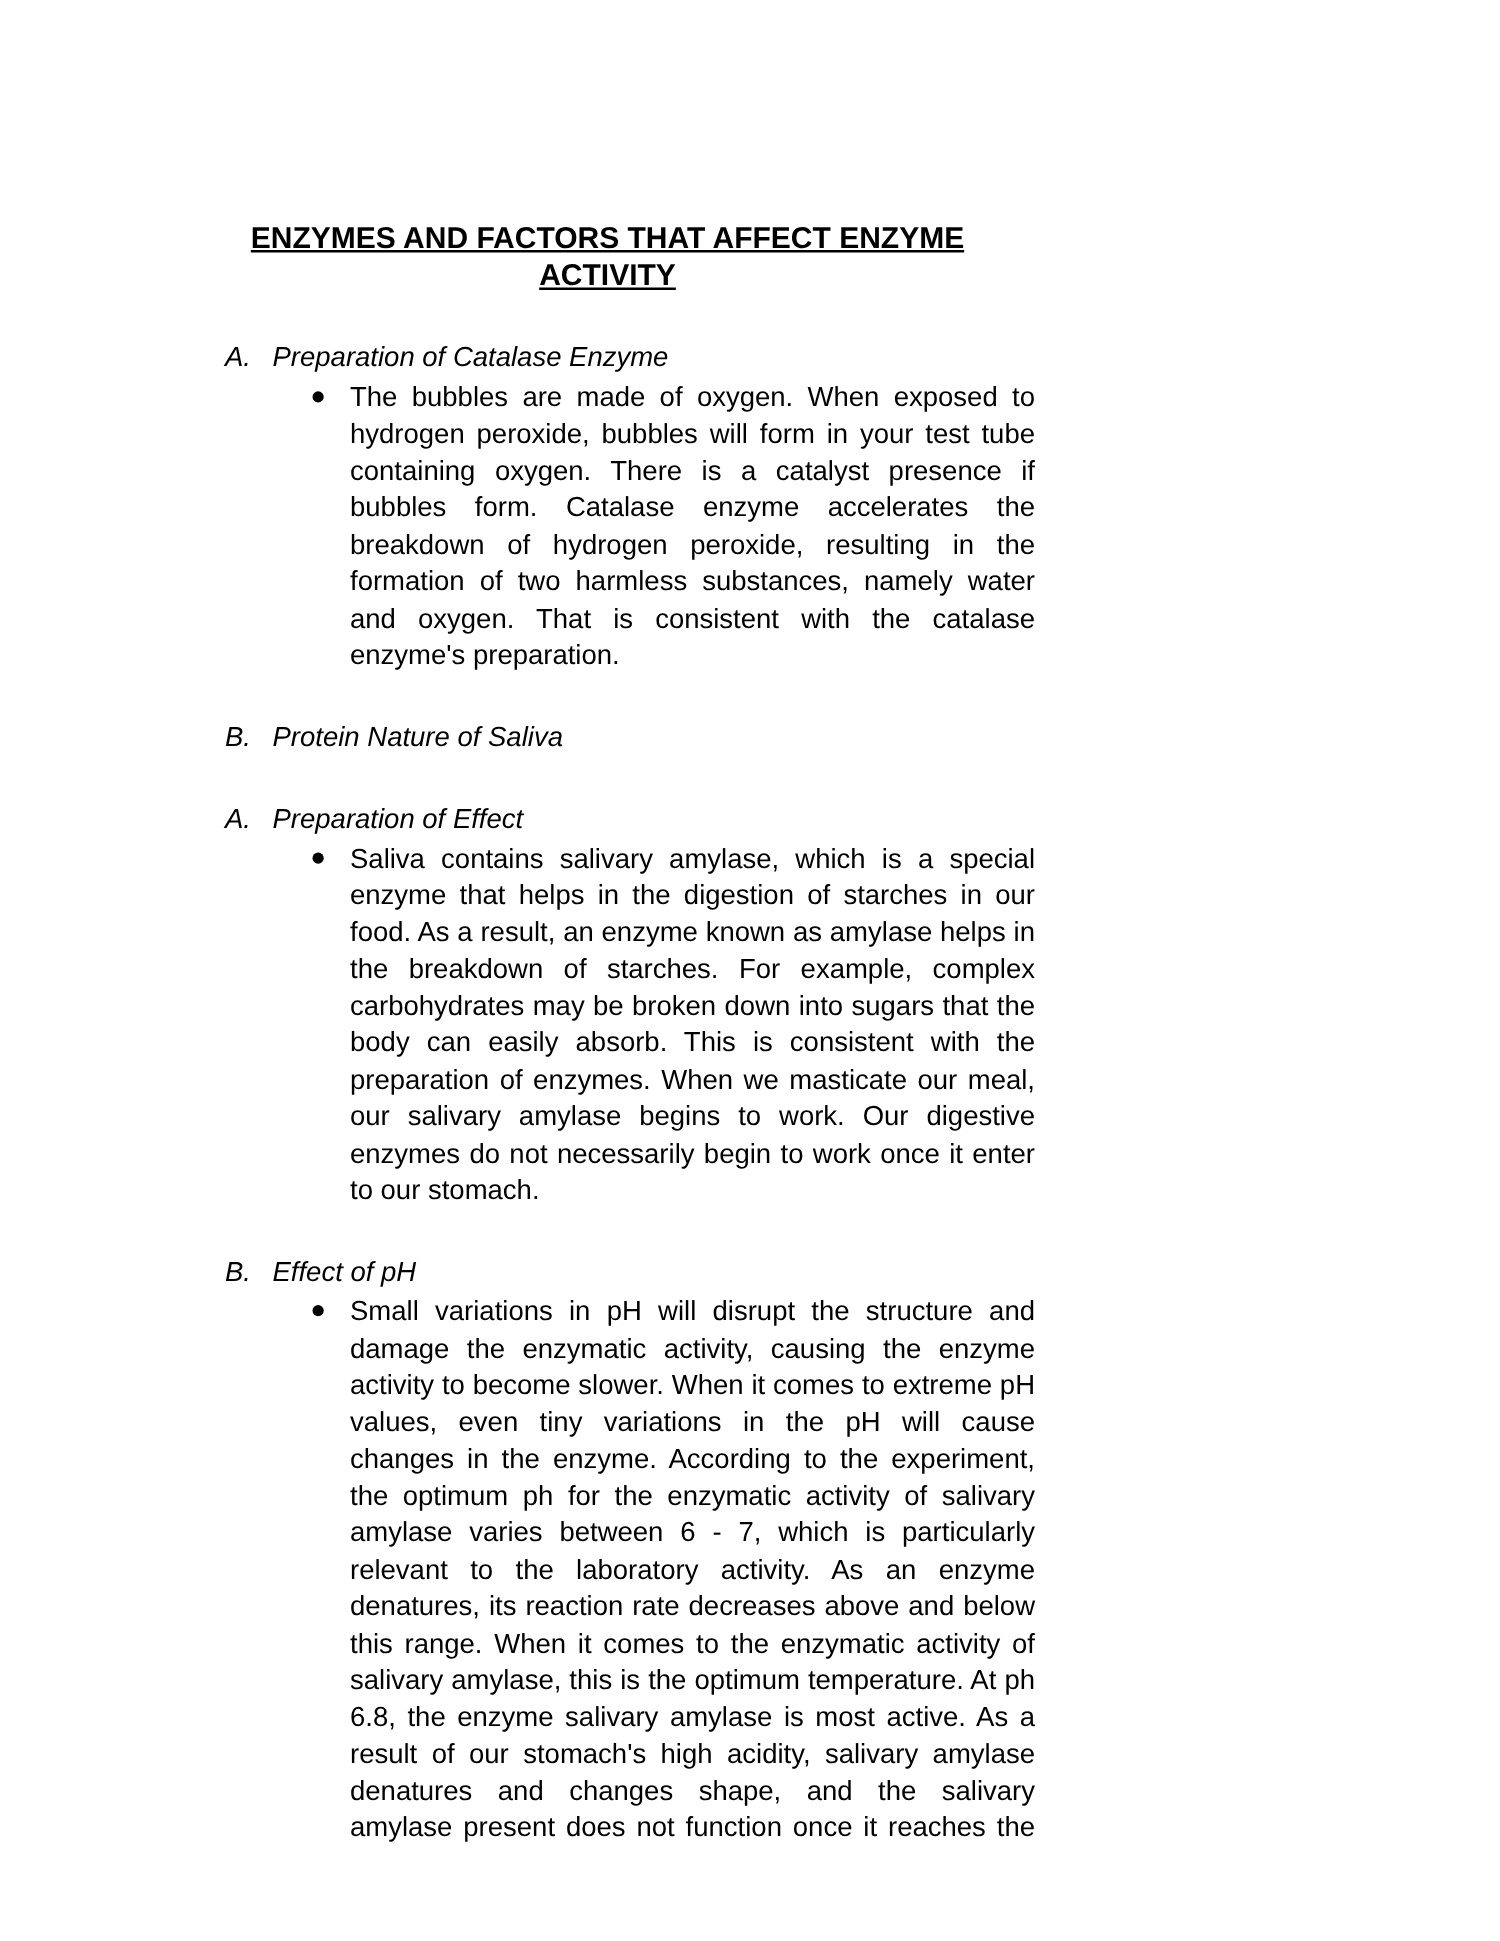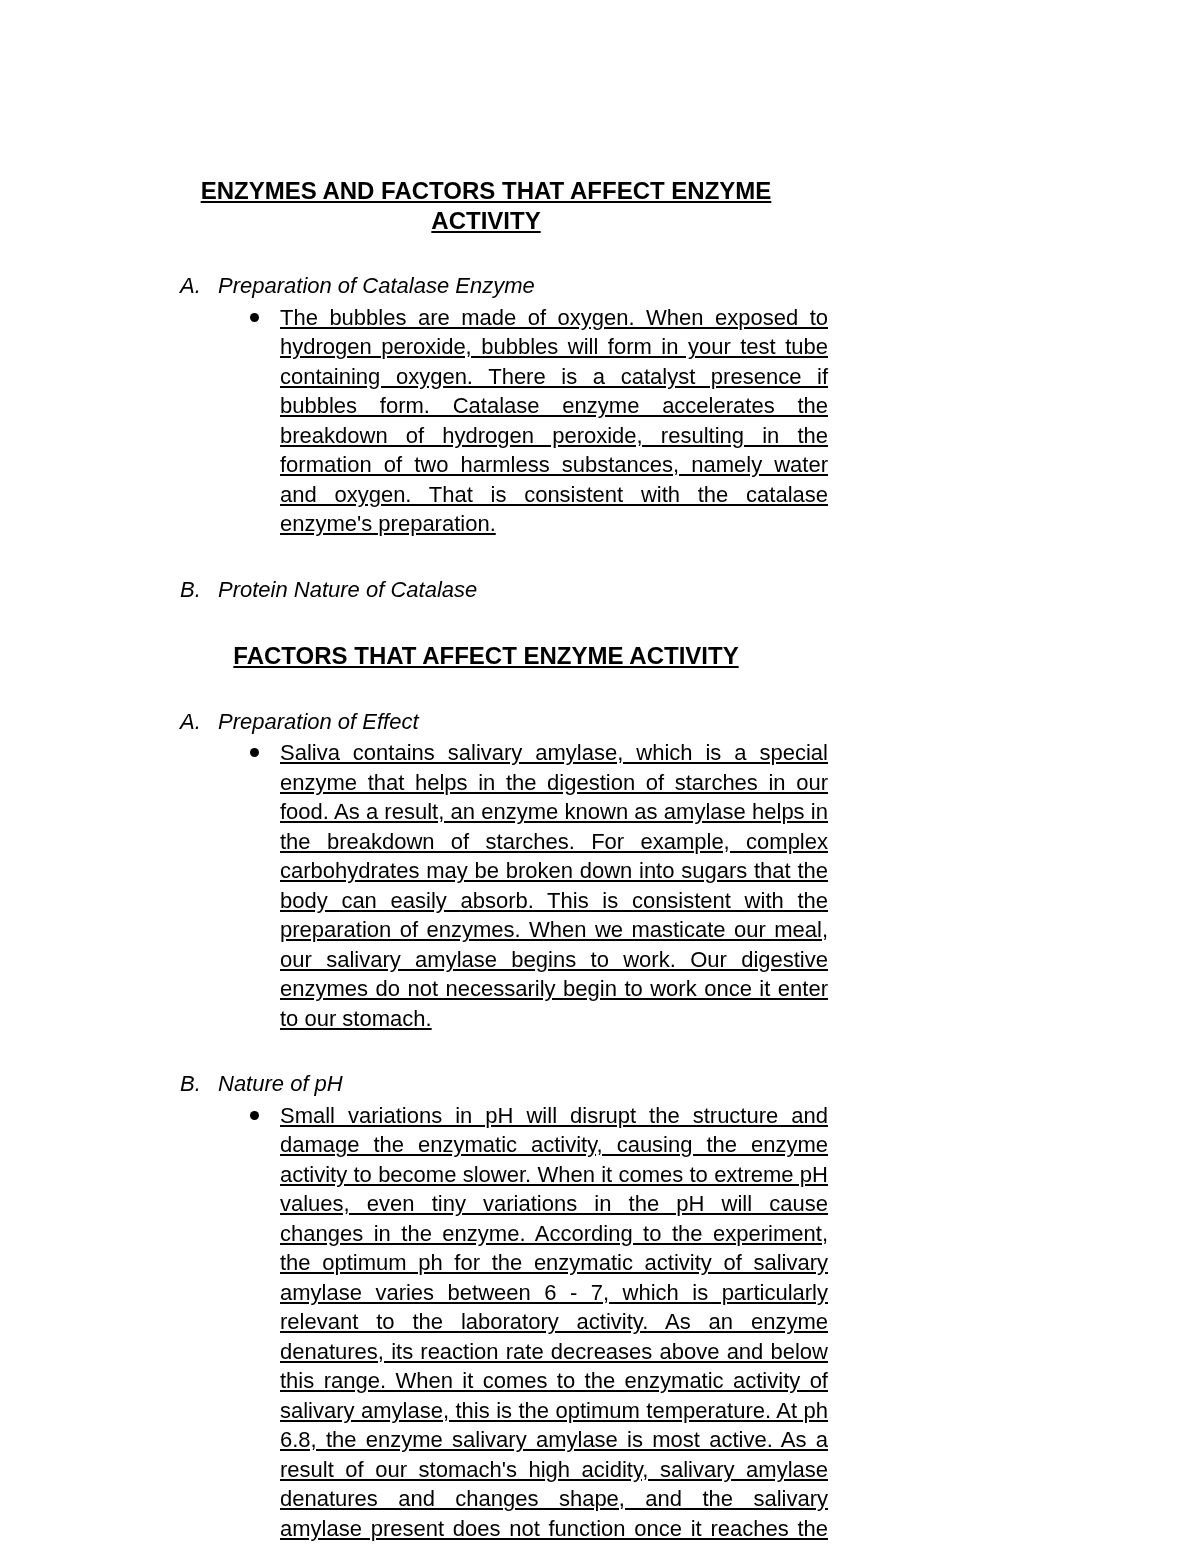--- a/index.html
+++ b/index.html
@@ -45,21 +45,20 @@
     flex: 1 1 auto;
     font-style: italic;
   }
   .bullet-item {
     position: relative;
     margin: 0 0 0 136px;
   }
   .bullet-item p {
     margin: 0;
     text-align: justify;
-    text-decoration: underline;
   }
   .bullet-item.justify-last p {
     text-align-last: justify;
   }
   .bullet-dot {
     position: absolute;
     left: -30px;
     top: 10px;
     width: 9px;
     height: 9px;
@@ -78,36 +77,35 @@
     <span class="section-label">A.</span>
     <span class="section-title">Preparation of Catalase Enzyme</span>
   </div>
   <div class="bullet-item">
     <span class="bullet-dot"></span>
     <p>The bubbles are made of oxygen. When exposed to hydrogen peroxide, bubbles will form in your test tube containing oxygen. There is a catalyst presence if bubbles form. Catalase enzyme accelerates the breakdown of hydrogen peroxide, resulting in the formation of two harmless substances, namely water and oxygen. That is consistent with the catalase enzyme's preparation.</p>
   </div>
 
   <div class="section-heading">
     <span class="section-label">B.</span>
-    <span class="section-title">Protein Nature of Catalase</span>
+    <span class="section-title">Protein Nature of Saliva</span>
   </div>
 
-  <h1 class="doc-title factors">FACTORS THAT AFFECT ENZYME ACTIVITY</h1>
 
   <div class="section-heading">
     <span class="section-label">A.</span>
     <span class="section-title">Preparation of Effect</span>
   </div>
   <div class="bullet-item">
     <span class="bullet-dot"></span>
     <p>Saliva contains salivary amylase, which is a special enzyme that helps in the digestion of starches in our food. As a result, an enzyme known as amylase helps in the breakdown of starches. For example, complex carbohydrates may be broken down into sugars that the body can easily absorb. This is consistent with the preparation of enzymes. When we masticate our meal, our salivary amylase begins to work. Our digestive enzymes do not necessarily begin to work once it enter to our stomach.</p>
   </div>
 
   <div class="section-heading">
     <span class="section-label">B.</span>
-    <span class="section-title">Nature of pH</span>
+    <span class="section-title">Effect of pH</span>
   </div>
   <div class="bullet-item justify-last">
     <span class="bullet-dot"></span>
     <p>Small variations in pH will disrupt the structure and damage the enzymatic activity, causing the enzyme activity to become slower. When it comes to extreme pH values, even tiny variations in the pH will cause changes in the enzyme. According to the experiment, the optimum ph for the enzymatic activity of salivary amylase varies between 6 - 7, which is particularly relevant to the laboratory activity. As an enzyme denatures, its reaction rate decreases above and below this range. When it comes to the enzymatic activity of salivary amylase, this is the optimum temperature. At ph 6.8, the enzyme salivary amylase is most active. As a result of our stomach's high acidity, salivary amylase denatures and changes shape, and the salivary amylase present does not function once it reaches the</p>
   </div>
 
 </div>
 
 </body></html>

